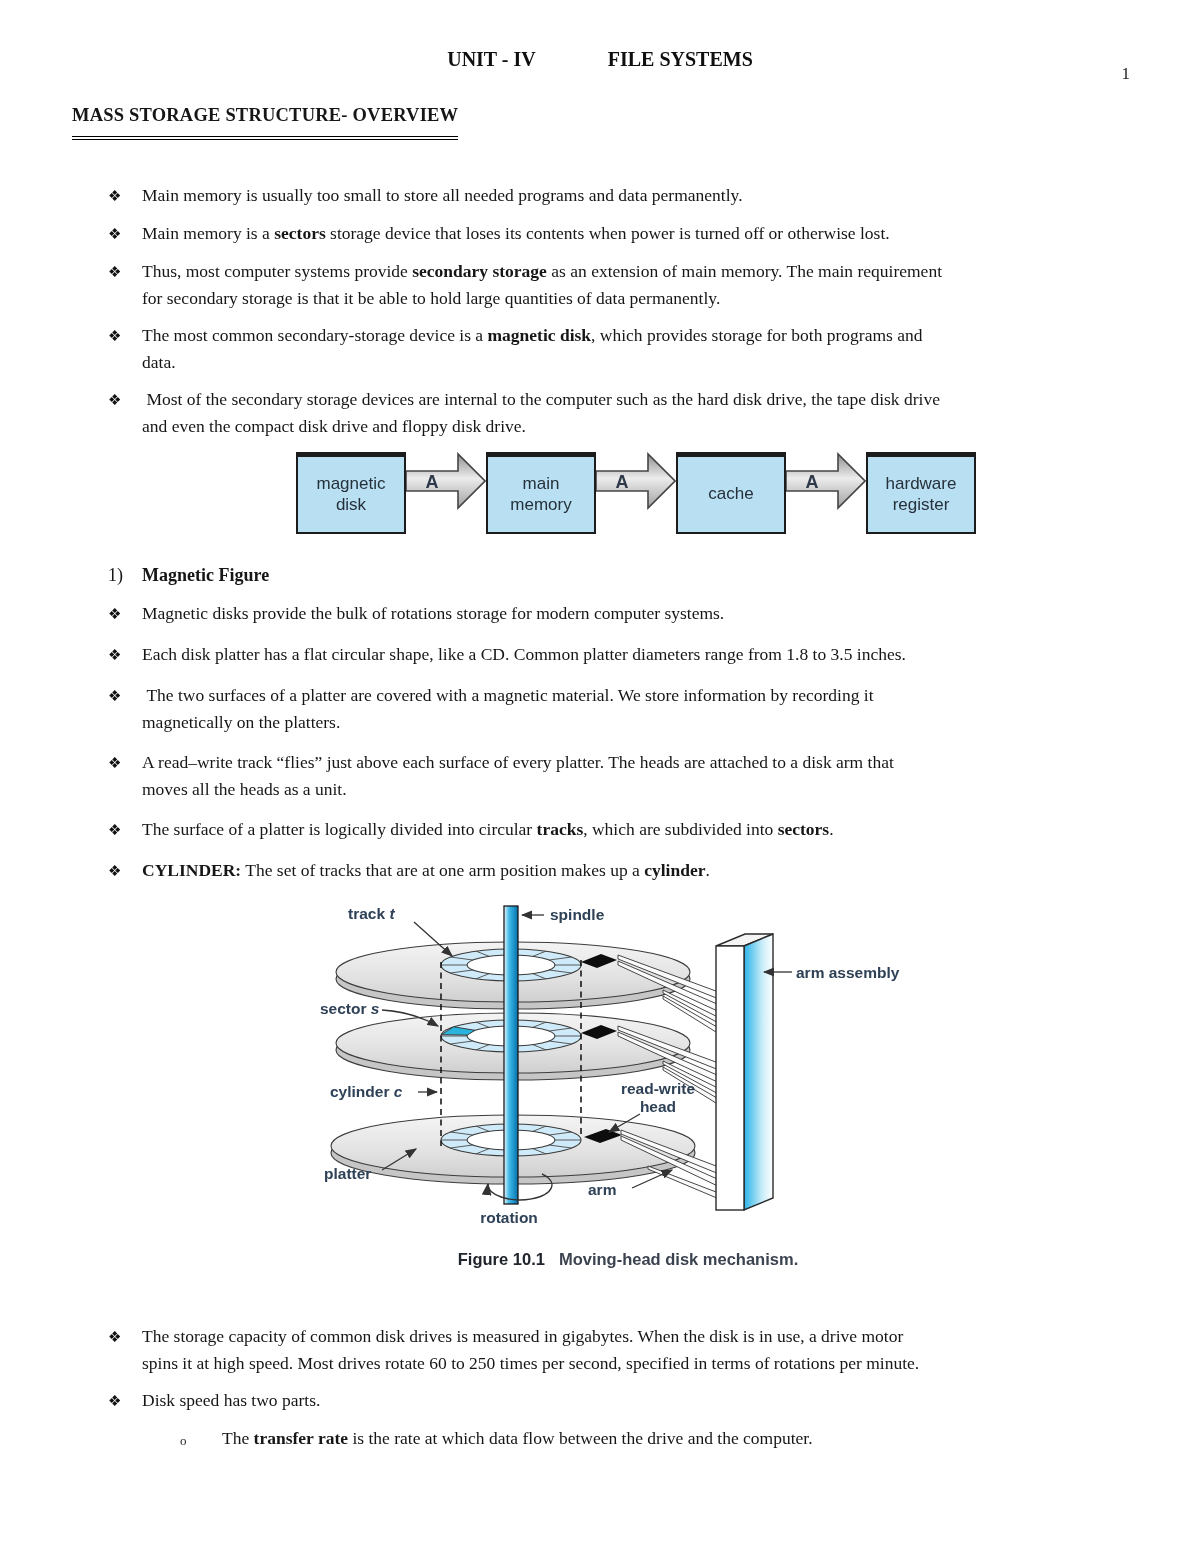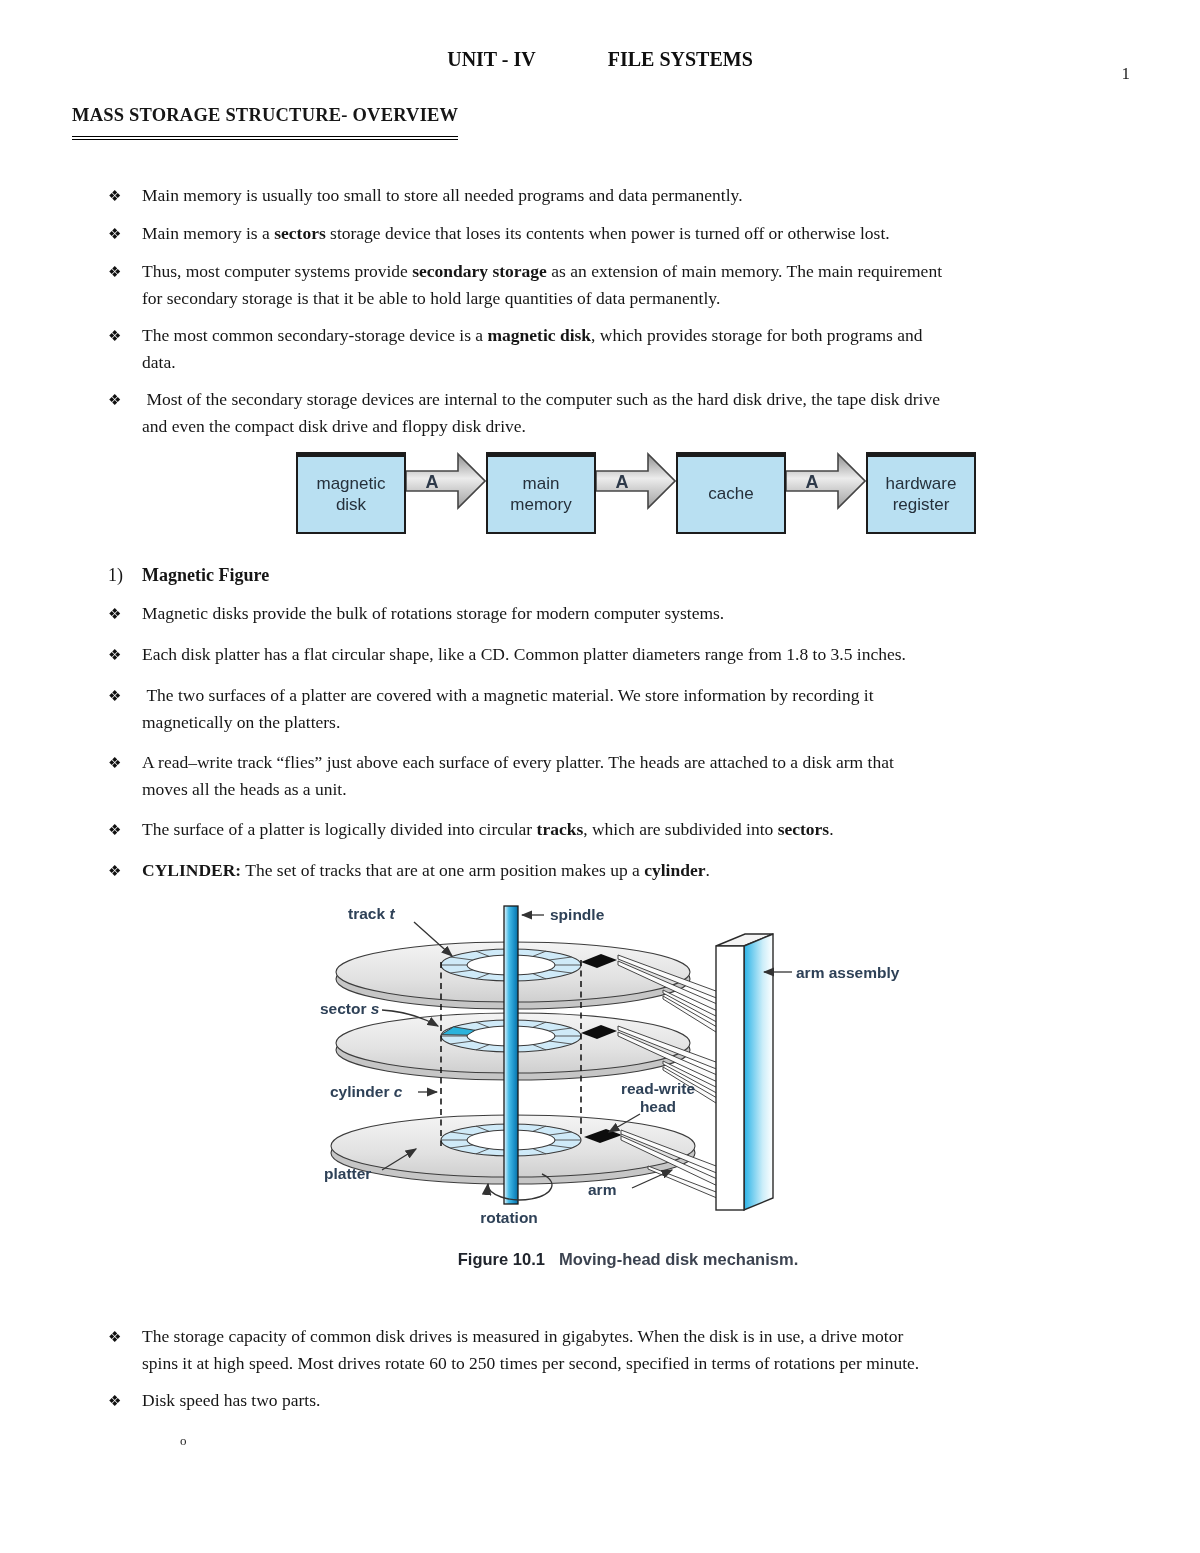--- a/index.html
+++ b/index.html
@@ -275,13 +275,14 @@
 spins it at high speed. Most drives rotate 60 to 250 times per second, specified in terms of rotations per minute.</div>
   </div>
   <div class="bullet">
     <span class="marker">❖</span>
     <div class="btxt">Disk speed has two parts.</div>
   </div>
 </div>
 
 <div class="sub-bullet">
   <span class="smarker">o</span>
+  <div class="btxt">The <b>transfer rate</b> is the rate at which data flow between the drive and the computer.</div>
 </div>
 
 </body></html>

